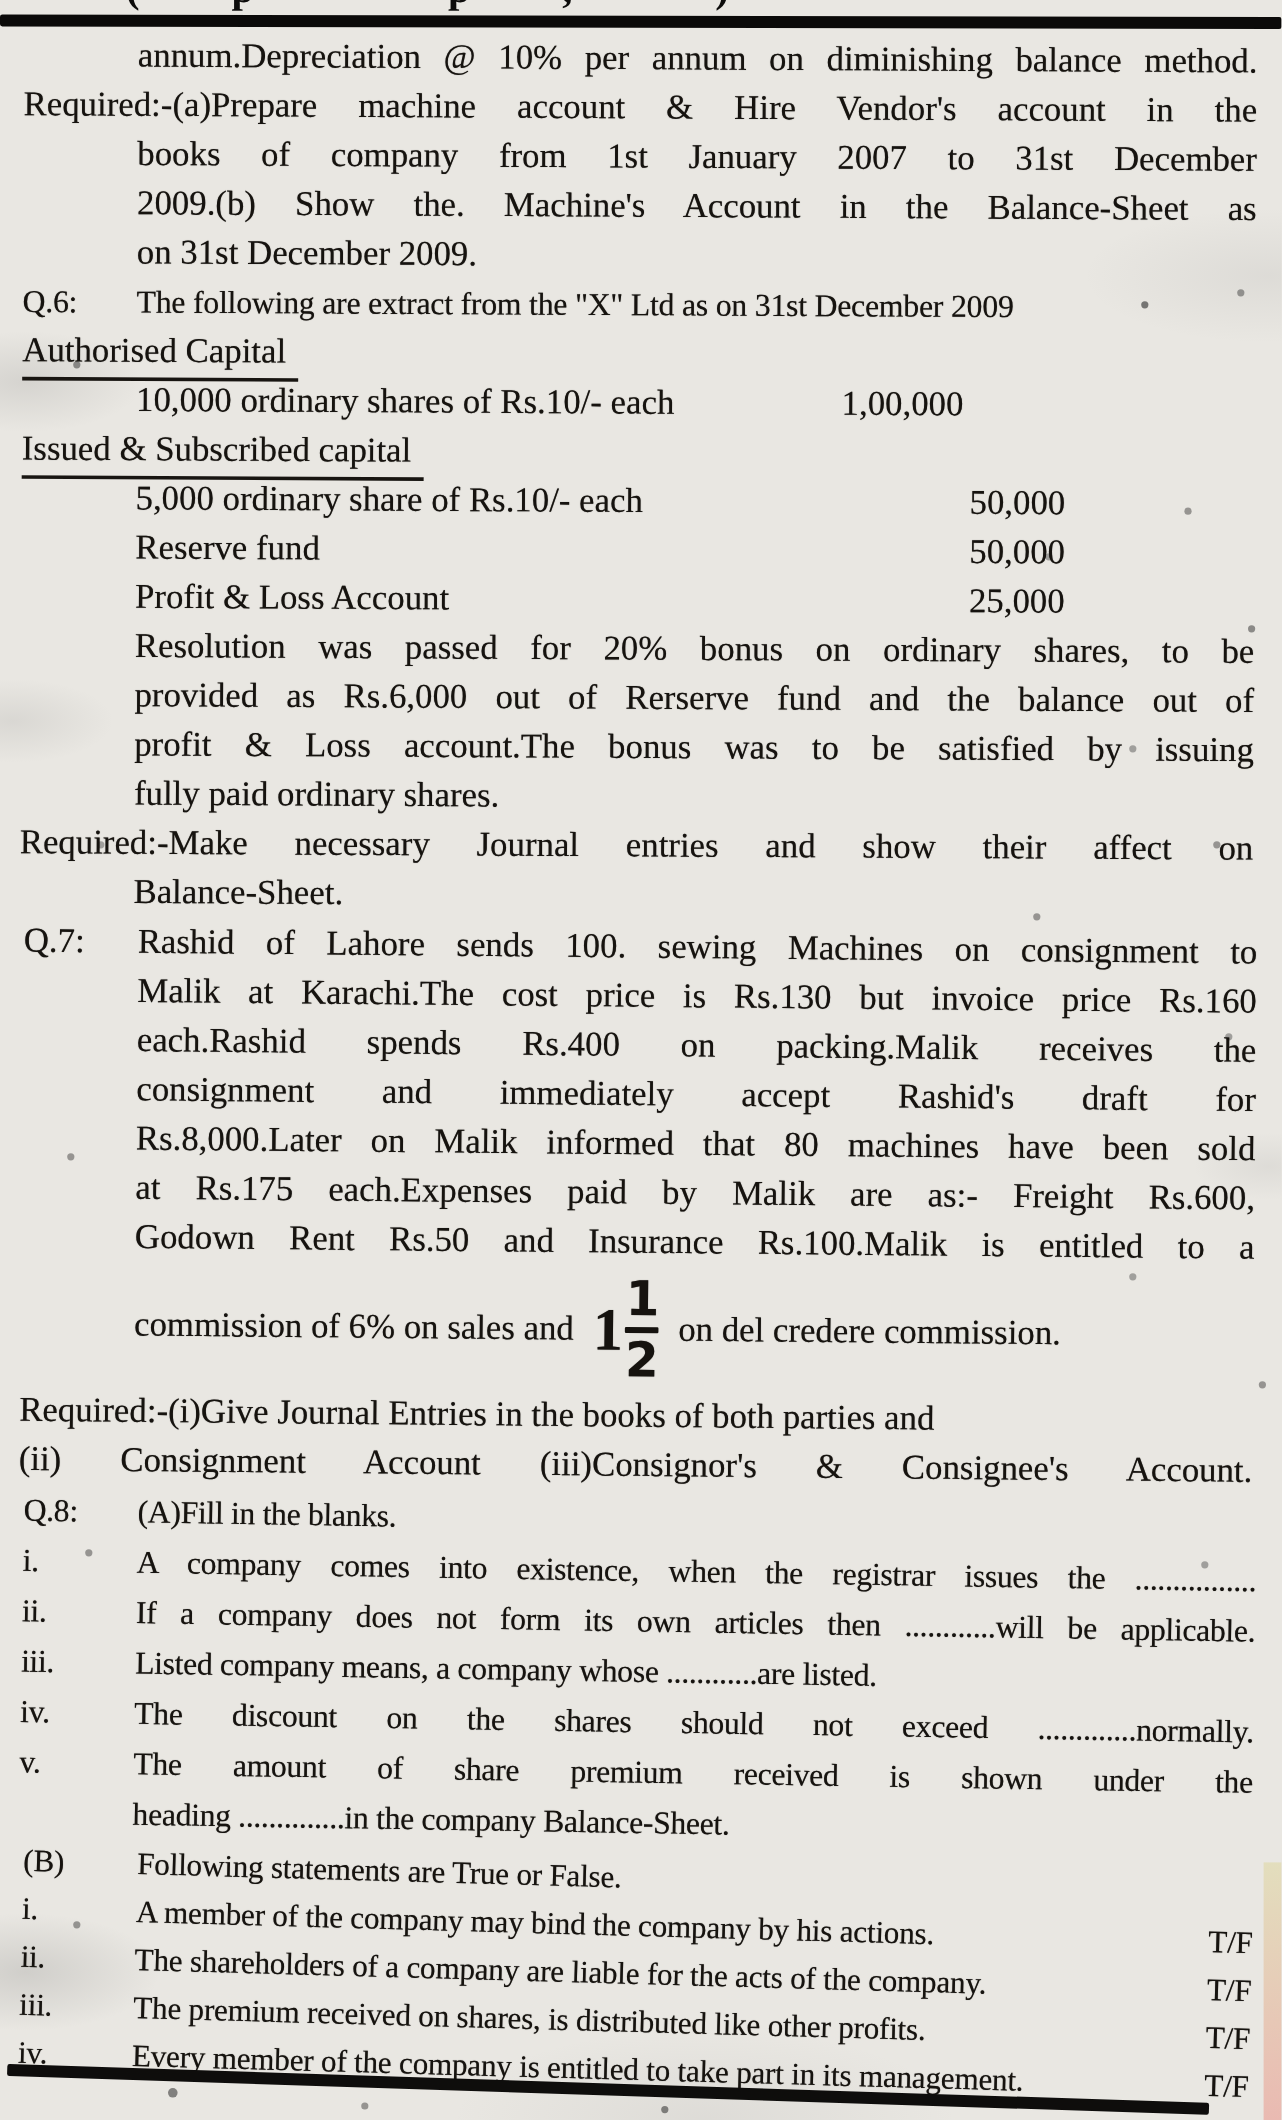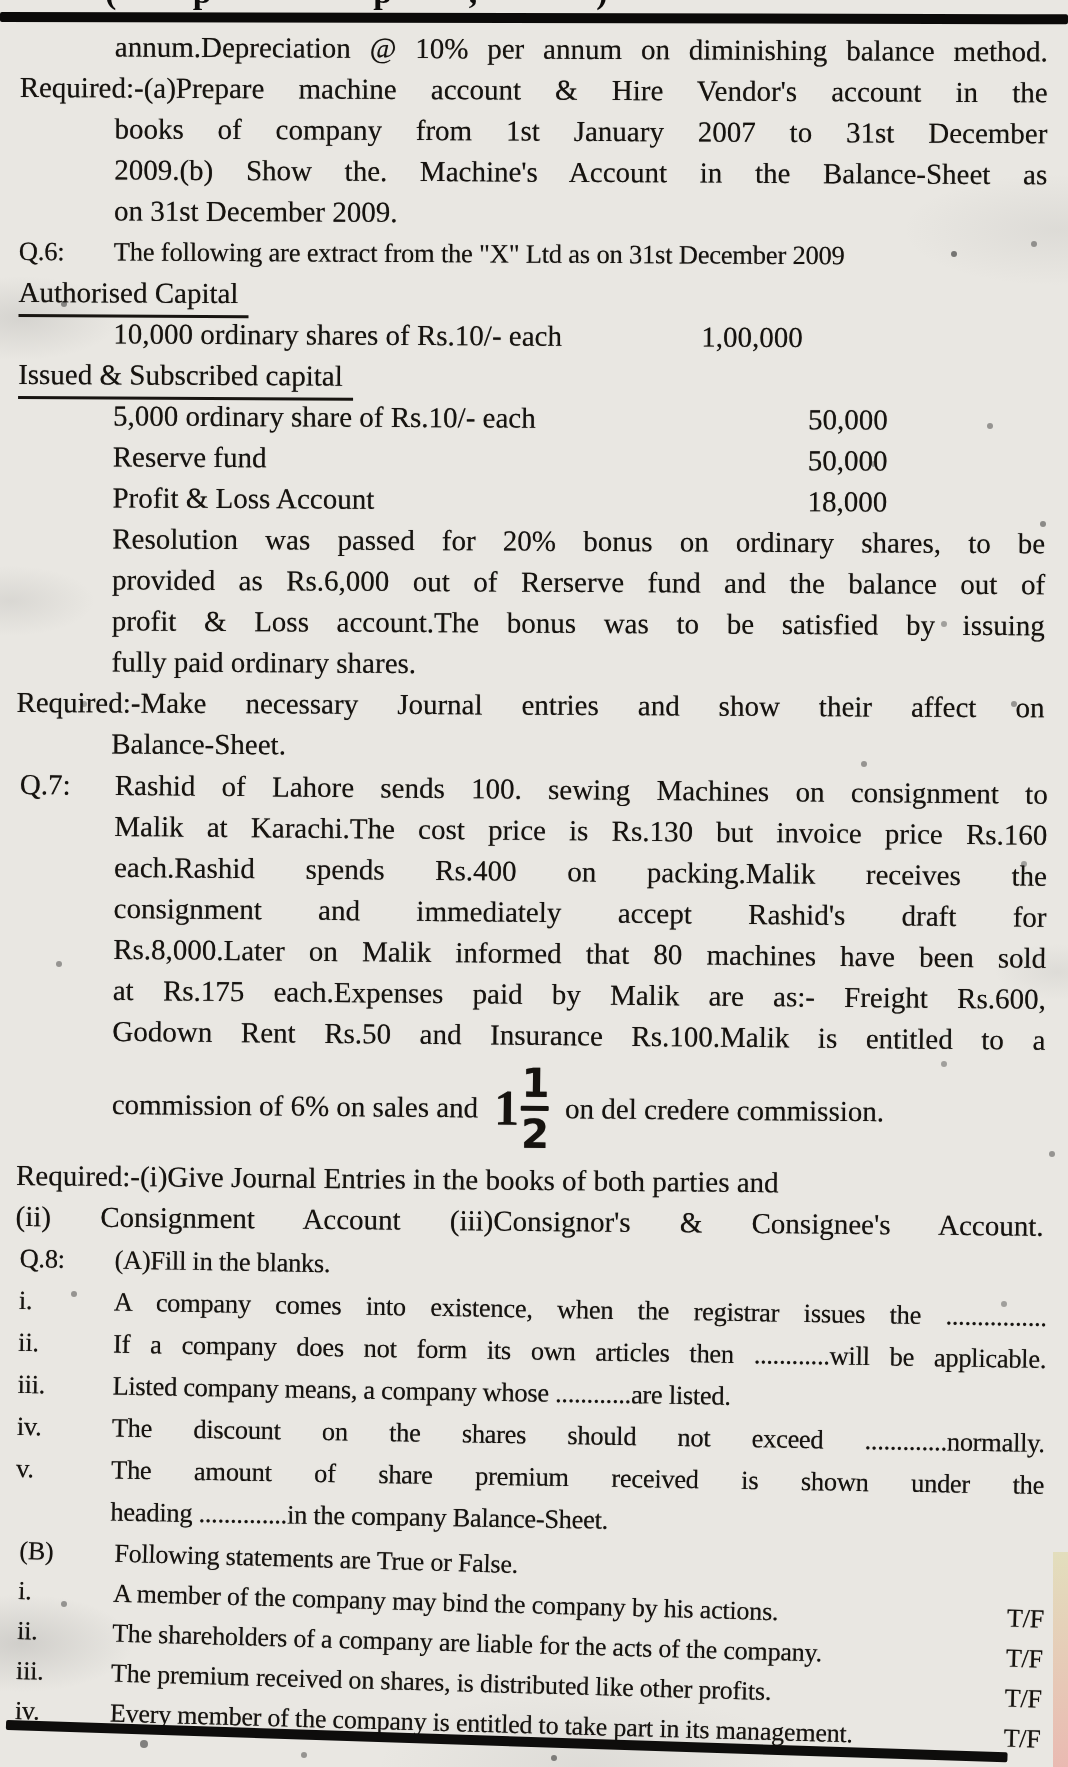--- a/index.html
+++ b/index.html
@@ -115,21 +115,21 @@
       <div class="line nw">
         <span class="bod">5,000 ordinary share of Rs.10/- each</span>
         <span class="amount amt2">50,000</span>
       </div>
       <div class="line nw">
         <span class="bod">Reserve fund</span>
         <span class="amount amt2">50,000</span>
       </div>
       <div class="line nw">
         <span class="bod">Profit &amp; Loss Account</span>
-        <span class="amount amt2">18,000</span>
+        <span class="amount amt2">25,000</span>
       </div>
       <div class="line jl">
           <span class="bod">Resolution was passed for 20% bonus on ordinary shares, to be</span>
         </div>
       <div class="line jl">
           <span class="bod">provided as Rs.6,000 out of Rerserve fund and the balance out of</span>
         </div>
       <div class="line jl">
           <span class="bod">profit &amp; Loss account.The bonus was to be satisfied by issuing</span>
         </div>

